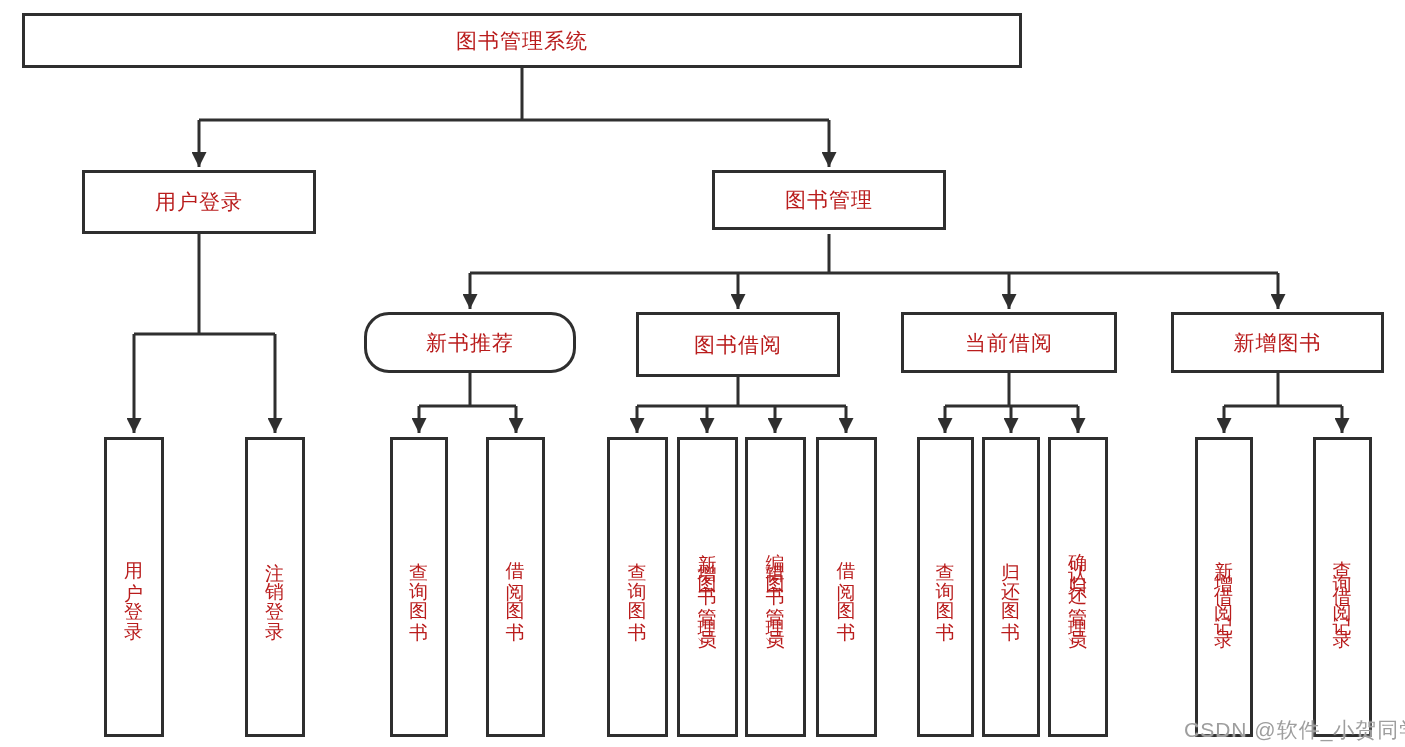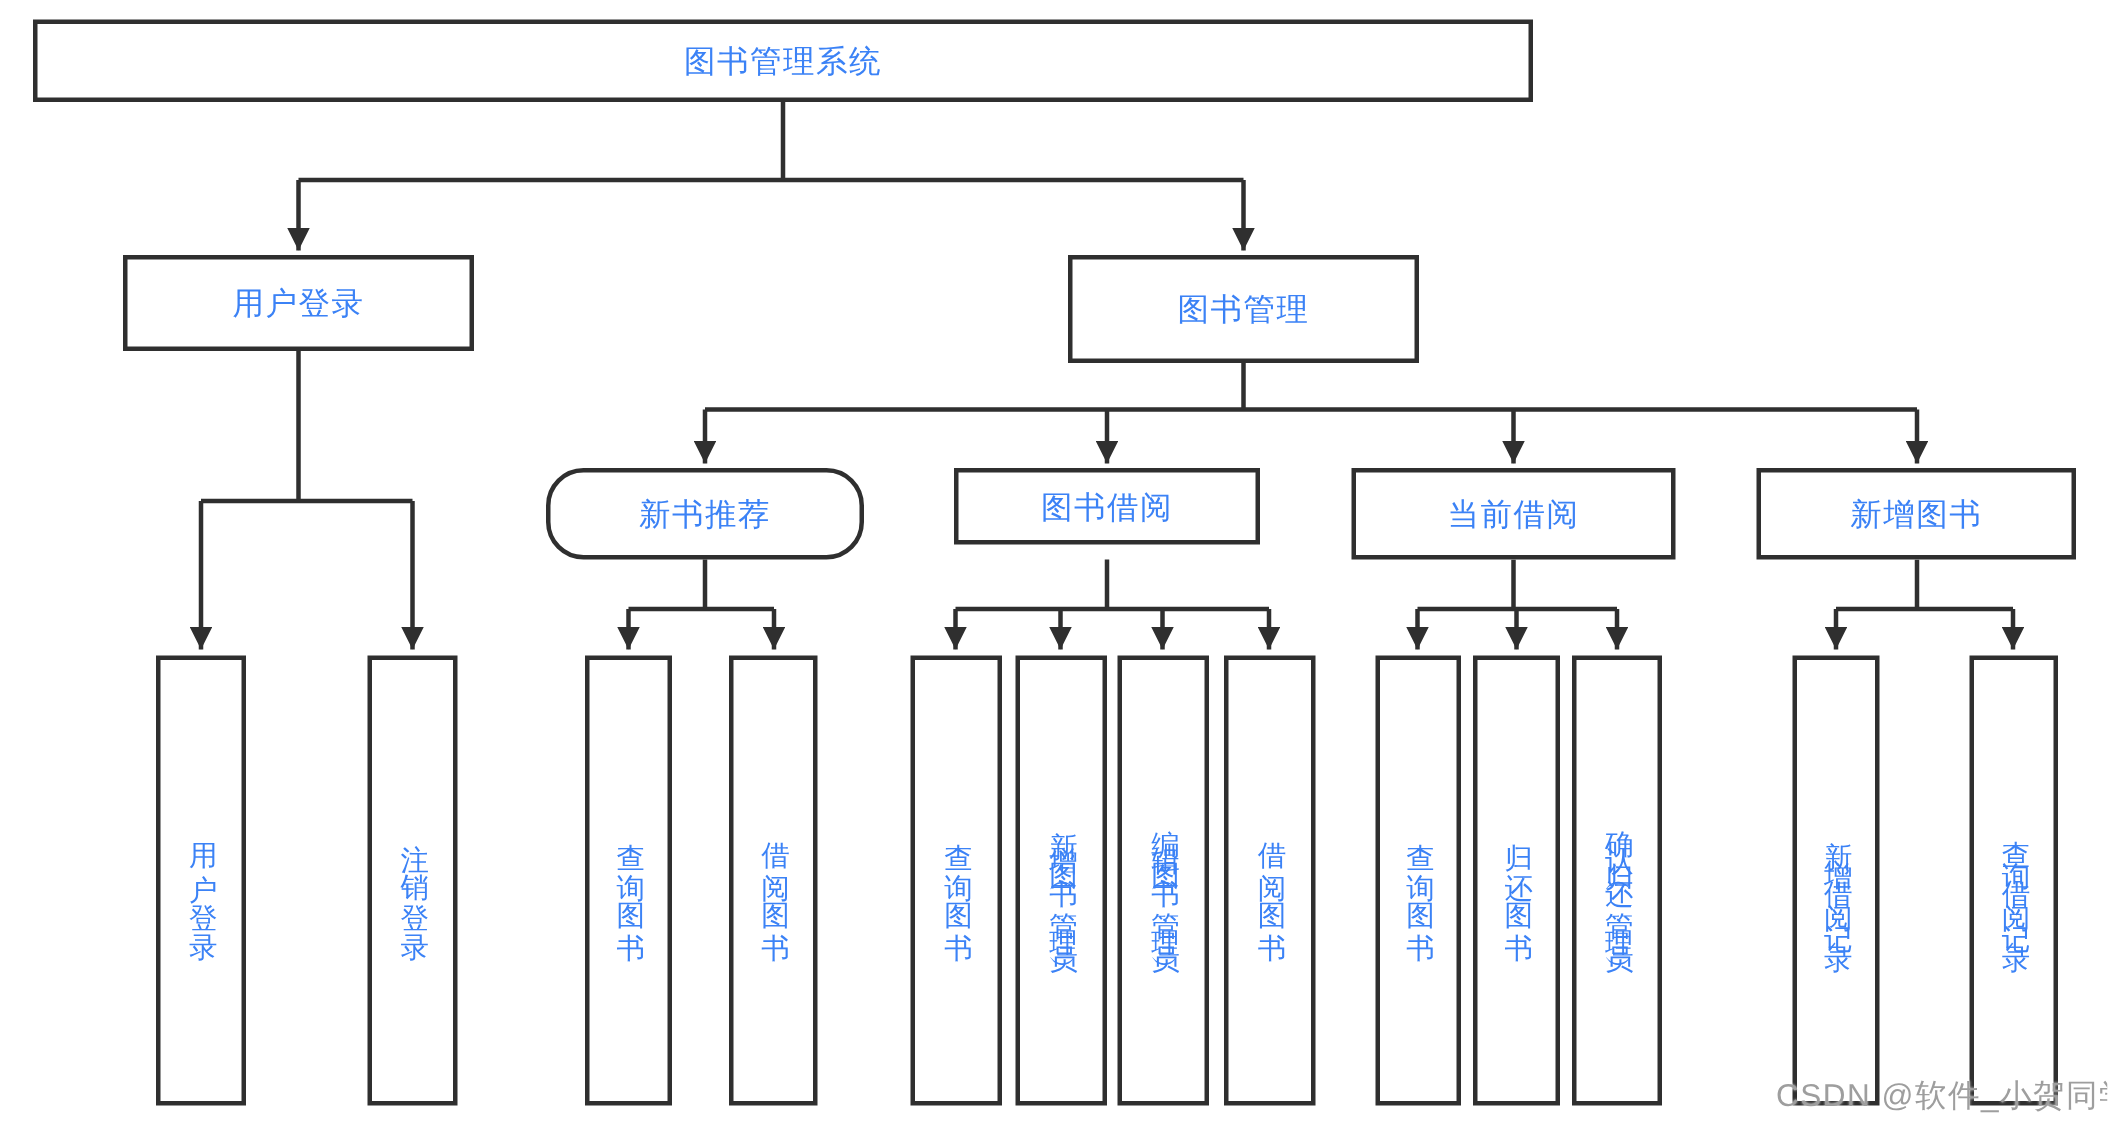--- a/index.html
+++ b/index.html
@@ -15,50 +15,49 @@
     position: absolute;
     left: 0; top: 0;
     width: 1405px; height: 747px;
     pointer-events: none;
   }
   .box {
     position: absolute;
     box-sizing: border-box;
     border: 3px solid #2f2f2f;
     background: #ffffff;
-    color: #3b82f6;
+    color: #b91c1c;
     display: flex;
     align-items: center;
     justify-content: center;
     z-index: 2;
-    font-family: Liberation Mono, monospace;
   }
   .box-h {
     font-size: 21px;
     letter-spacing: 1px;
     white-space: nowrap;
   }
   .box-v {
     writing-mode: vertical-rl;
     text-orientation: mixed;
     font-size: 19px;
     line-height: 1;
   }
   .sp-a { letter-spacing: 20px; } 
   .sp-b { letter-spacing: 14px; } 
   .sp-c { letter-spacing: 11px; } 
 
   
   #b-root { left: 22px; top: 13px; width: 1000px; height: 55px; }
   
   #b-l2-0 { left: 82px;  top: 170px; width: 234px; height: 64px; }
-  #b-l2-1 { left: 712px; top: 170px; width: 234px; height: 72px; }
+  #b-l2-1 { left: 712px; top: 170px; width: 234px; height: 60px; }
   
   #b-l3-0 { left: 364px;  top: 312px; width: 212px; height: 61px; border-radius: 25px; }
-  #b-l3-1 { left: 636px;  top: 312px; width: 204px; height: 51px; }
+  #b-l3-1 { left: 636px;  top: 312px; width: 204px; height: 65px; }
   #b-l3-2 { left: 901px;  top: 312px; width: 216px; height: 61px; }
   #b-l3-3 { left: 1171px; top: 312px; width: 213px; height: 61px; }
   
   .leaf { top: 437px; height: 300px; width: 60px; }
   #b-g1-0 { left: 104px; }
   #b-g1-1 { left: 245px; }
   #b-g2-0 { left: 390px;  width: 58px; }
   #b-g2-1 { left: 486px;  width: 59px; }
   #b-g3-0 { left: 607px;  width: 61px; }
   #b-g3-1 { left: 677px;  width: 61px; }

